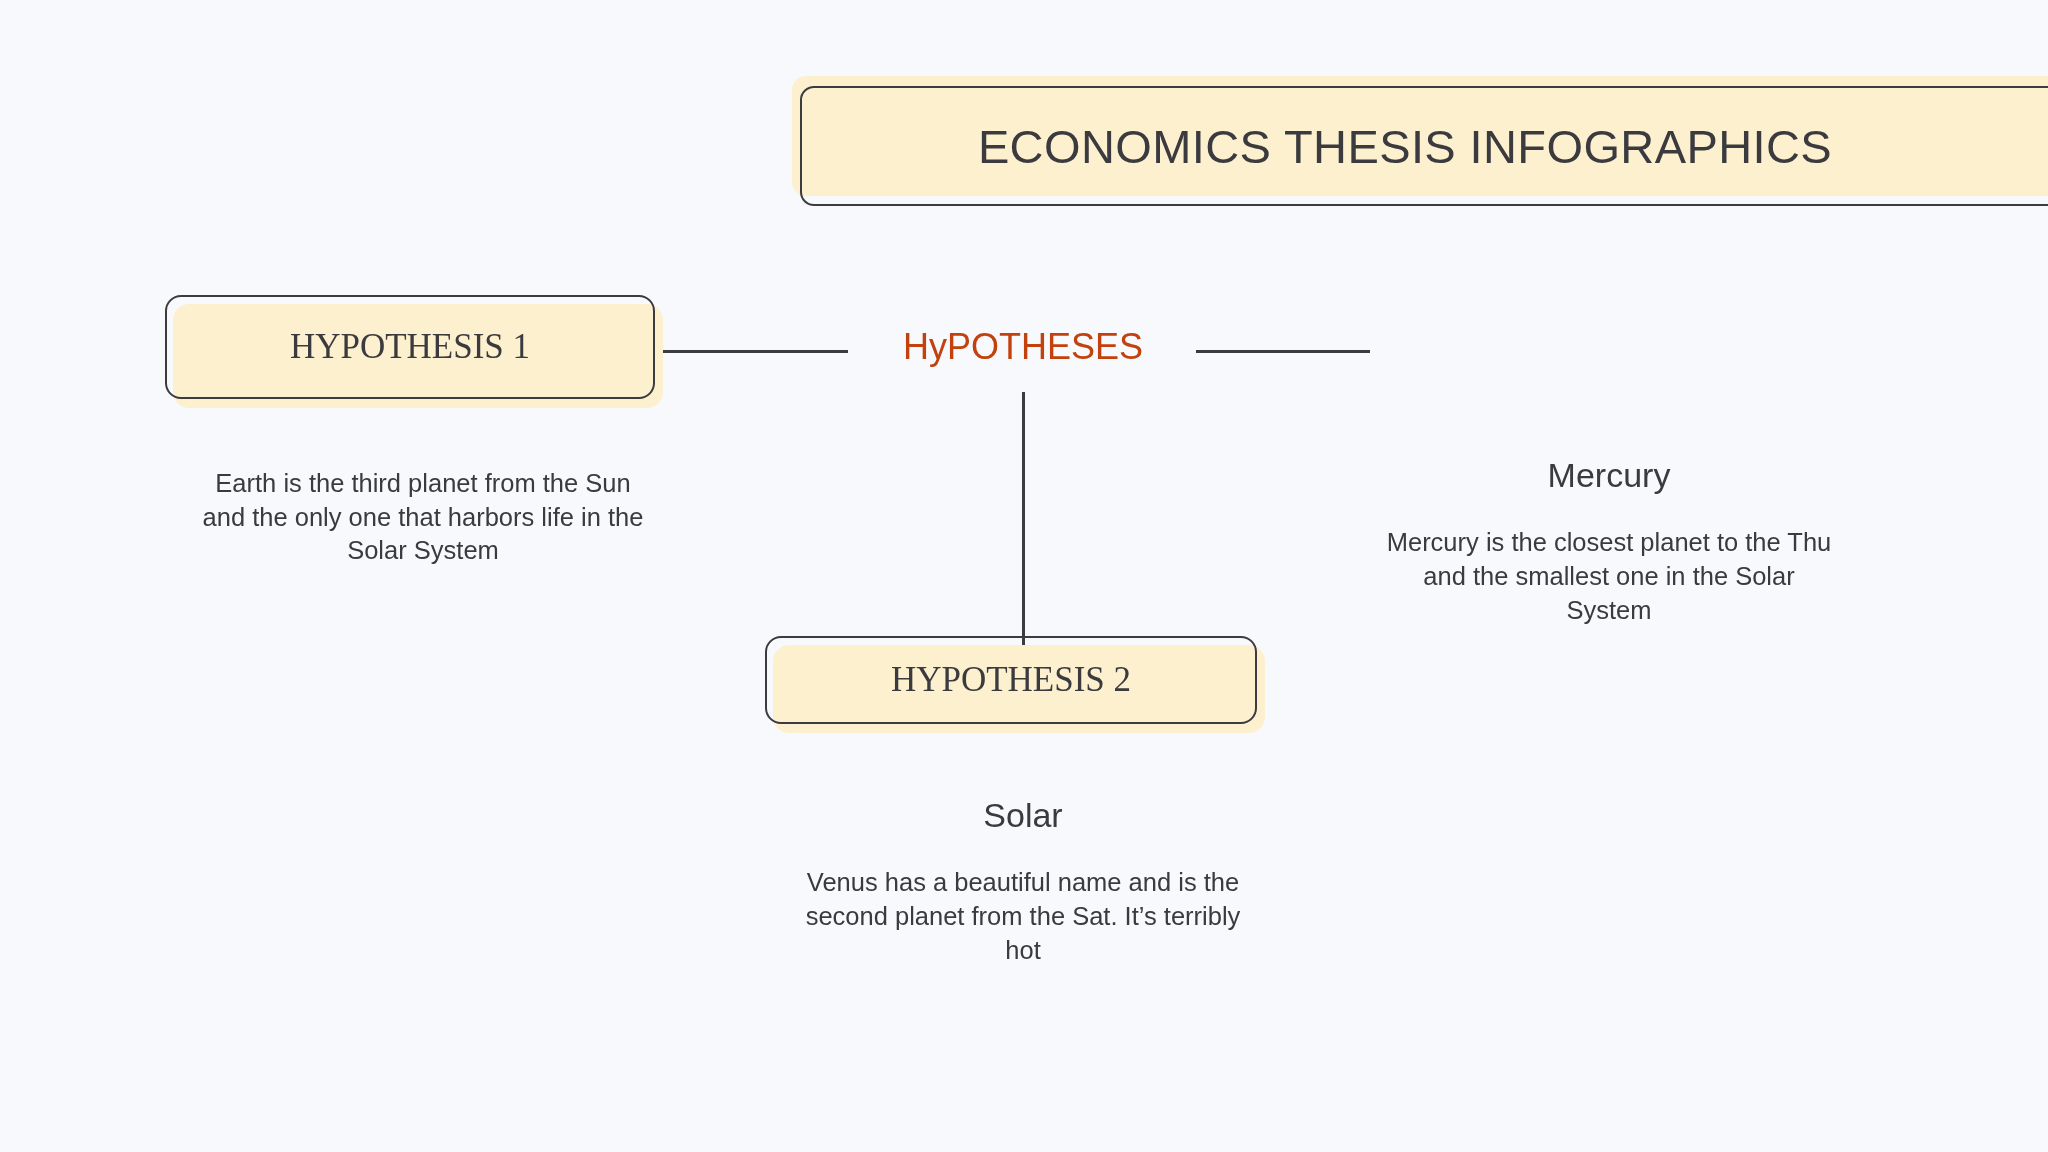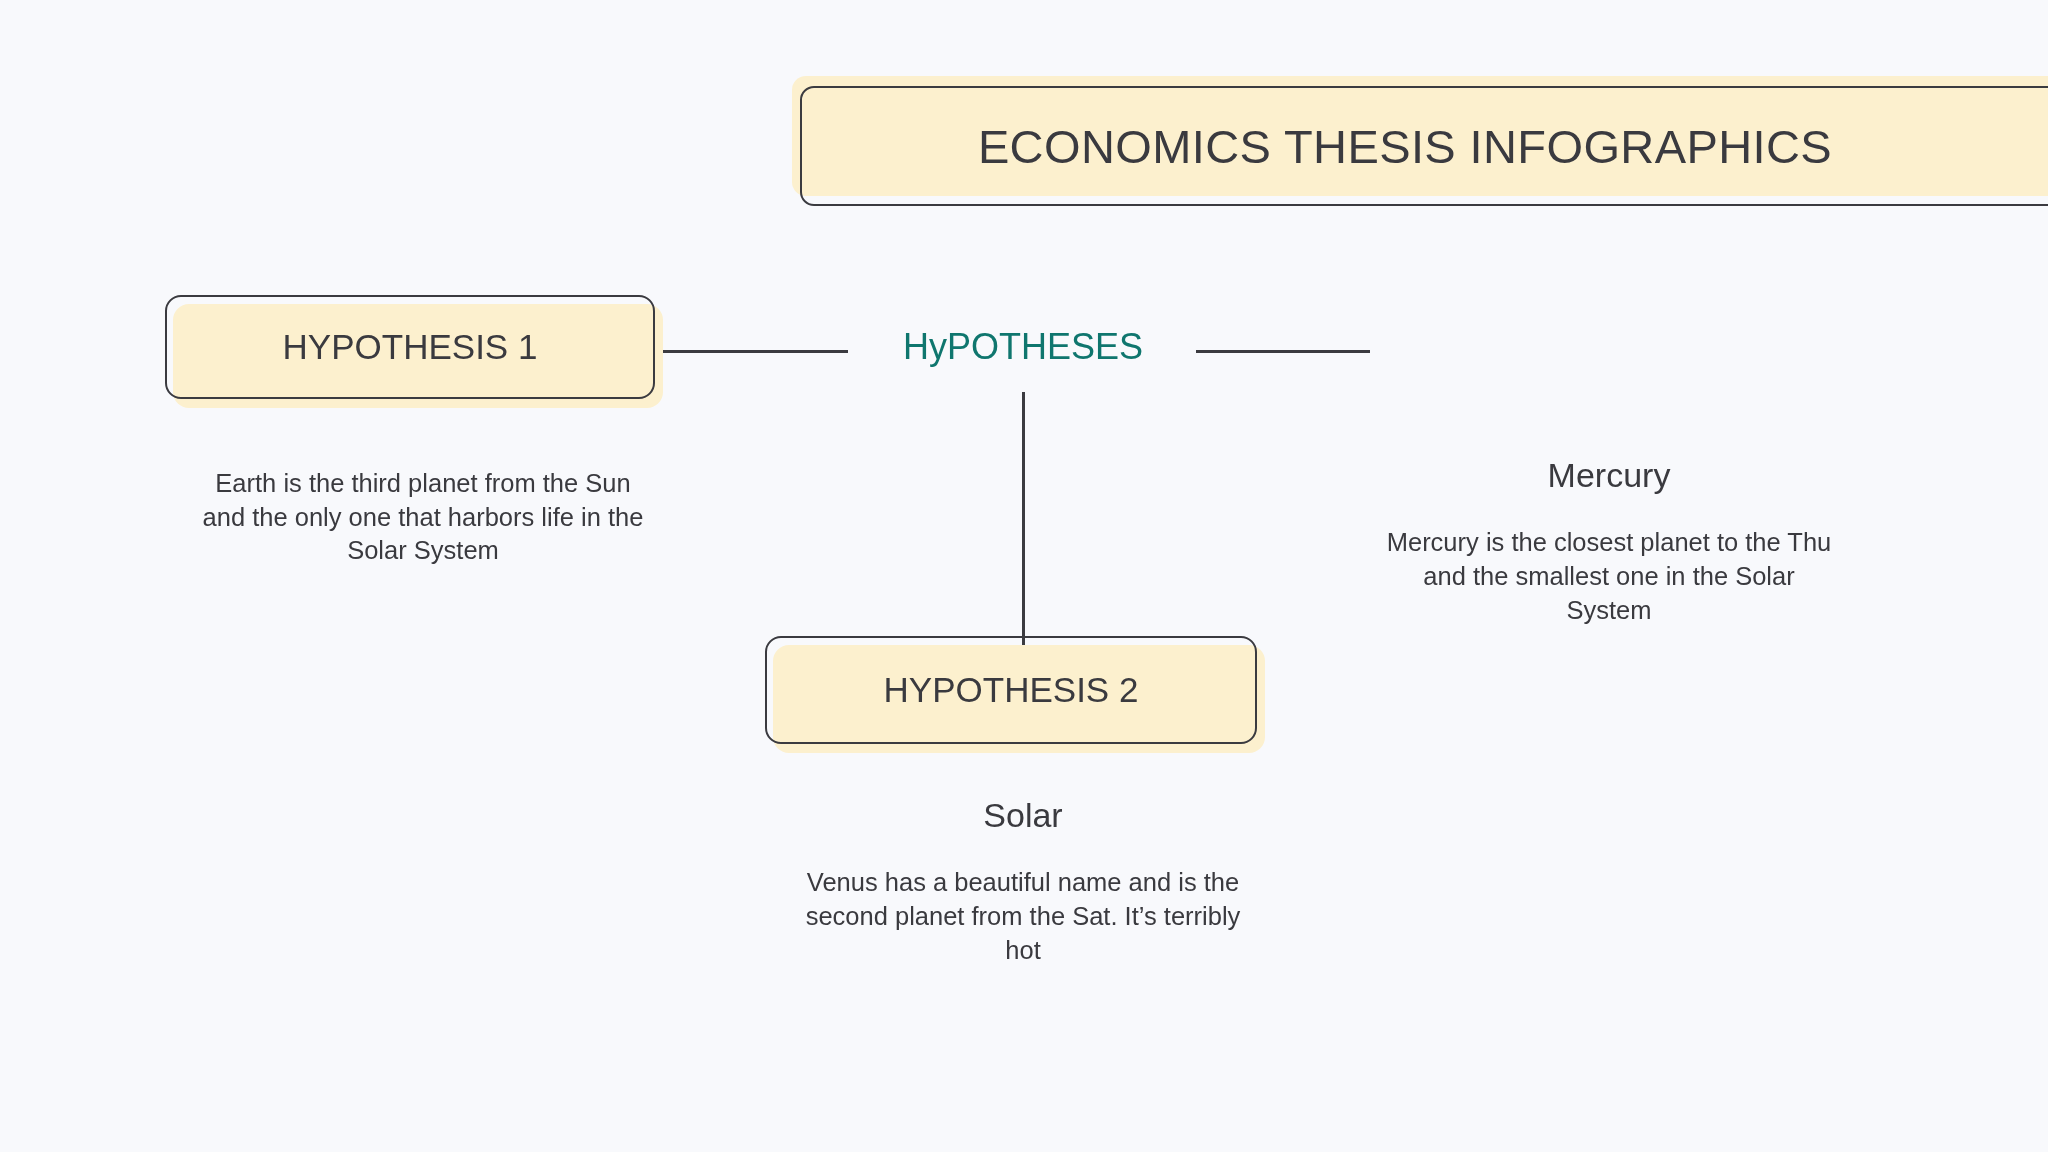--- a/index.html
+++ b/index.html
@@ -95,34 +95,35 @@
     left: 0;
     top: 0;
     width: 100%;
     height: 100%;
     display: flex;
     align-items: center;
     justify-content: center;
     font-size: 35px;
     color: #3A3A3F;
     white-space: nowrap;
+    font-family: Liberation Serif, serif;
   }
   #hyp1 { left: 165px; top: 295px; }
   #hyp3 { left: 1368px; top: 295px; }
-  #hyp2 { left: 765px; top: 636px; width: 492px; height: 108px; }
+  #hyp2 { left: 765px; top: 636px; width: 492px; height: 88px; }
 
   
   .center-label {
     position: absolute;
     left: 890px;
     top: 326px;
     width: 266px;
     text-align: center;
     font-size: 36px;
-    color: #0f766e;
+    color: #c2410c;
     white-space: nowrap;
   }
 
   
   .conn-h {
     position: absolute;
     height: 2.5px;
     background: #3B3B40;
   }
   .conn-v {

